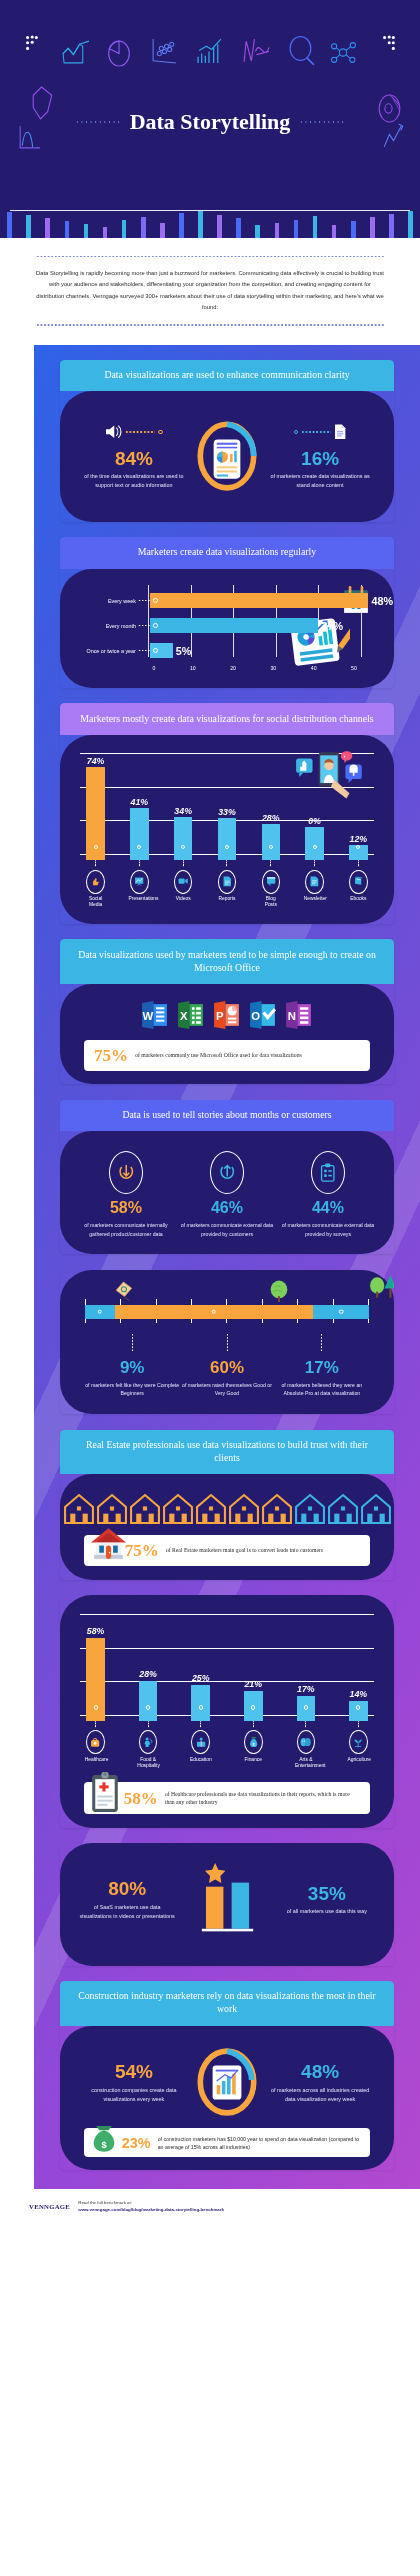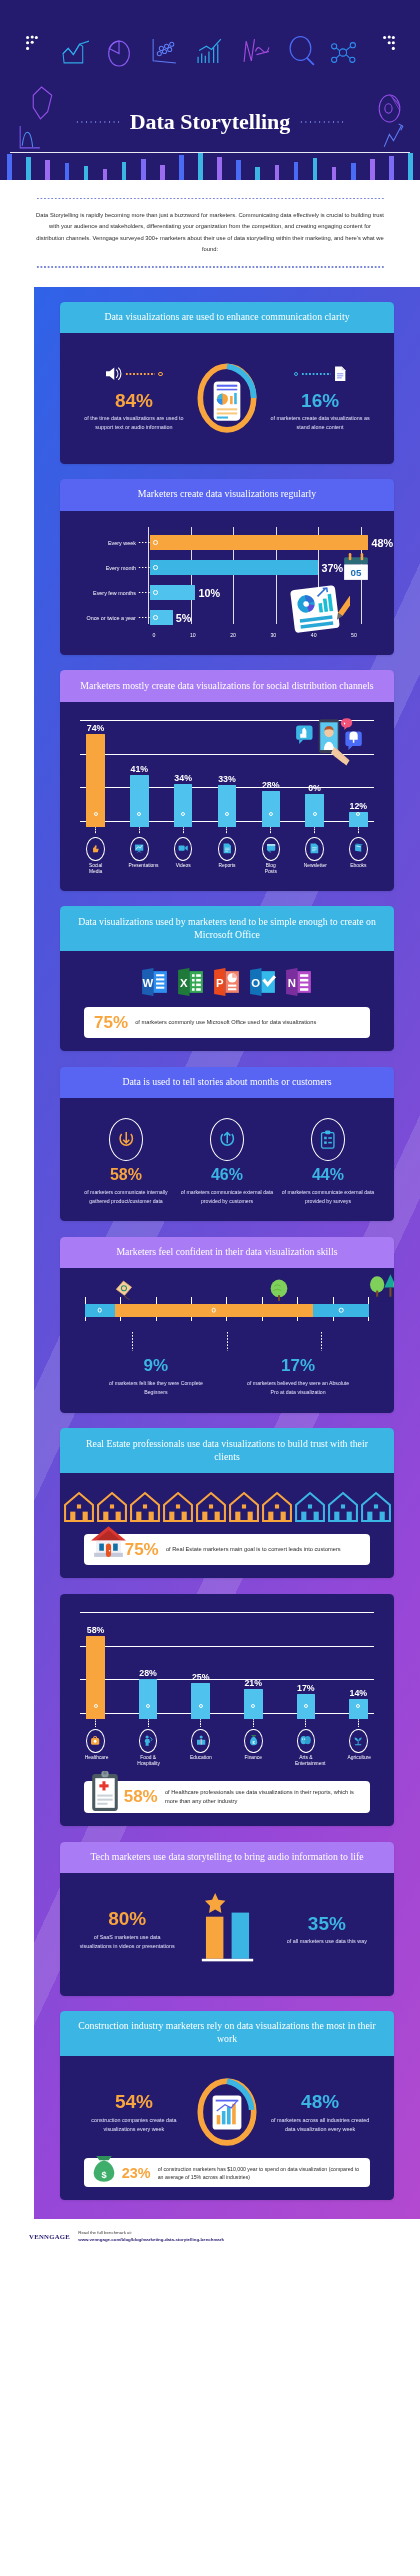--- a/index.html
+++ b/index.html
@@ -5,21 +5,21 @@
   * { box-sizing: border-box; margin:0; padding:0; }
   body {
     width: 420px; margin:0 auto; background:#fff;
     font-family: "Liberation Sans", sans-serif;
     -webkit-font-smoothing: antialiased;
   }
   .page { width:420px; position:relative; overflow:hidden; }
 
   
   .hero {
-    background:#241a6e; position:relative; height:180px; overflow:hidden;
+    background:#241a6e; position:relative; height:238px; overflow:hidden;
   }
   .hero-icons { position:absolute; top:20.6px; left:0; right:0; height:57px; }
   .hero-icons svg { position:absolute; }
   .hero-title-wrap { position:absolute; top:109px; left:0; right:0; text-align:center; }
   .hero-dots-l, .hero-dots-r {
     display:inline-block; vertical-align:middle; width:46px; height:2.1px;
     background-image: radial-gradient(circle, #6f7bd6 0.7px, transparent 0.7px);
     background-size: 4.6px 2.1px;
   }
   .hero-t1 {
@@ -55,21 +55,21 @@
     background:
       linear-gradient(115deg, transparent 40%, #ffffff 40%, #ffffff 44%, transparent 44%),
       linear-gradient(115deg, transparent 60%, #ffffff 60%, #ffffff 63%, transparent 63%);
     pointer-events:none;
   }
   .card { position:relative; border-radius:4.6px; overflow:hidden; margin-bottom:15.5px;
           box-shadow:0 1px 2.6px rgba(0,0,0,.10); }
   .card-head { padding:9.3px 14.4px; text-align:center; }
   .card-head h2 { font-family:"Liberation Serif", serif; font-weight:normal; color:#fff;
                   font-size:9.8px; line-height:1.32; }
-  .card-body { background:#241a6e; padding:11.3px 12.4px 13.4px; }
+  .card-body { background:#241a6e; padding:11.3px 12.4px 13.4px;border-radius:32px; }
   .h-blue  { background:#3ab5e4; }
   .h-indigo{ background:#5865f2; }
   .h-purple{ background:#a97cf5; }
 
   
   .s1 { display:flex; align-items:center; justify-content:center; gap:3.1px; padding:13.4px 5.2px 15.5px; }
   .s1 .side { width:103px; text-align:center; }
   .s1 .topicon { height:27px; display:flex; align-items:center; justify-content:center; gap:3.1px; }
   .s1 .pct { font-family:"Liberation Sans", sans-serif; font-weight:bold; font-size:19px; line-height:1;
              margin:3.1px 0 4.6px; }
@@ -98,39 +98,39 @@
   .hbar-axis { display:flex; justify-content:space-between; color:#fff; font-size:5.2px;
                margin:2.1px 20.6px 0 76px; }
   .hbar-art { position:absolute; right:11.3px; bottom:18.5px; }
 
   
   .colchart { position:relative; padding:5.2px 3.1px 2.1px; }
   .colchart .glines { position:absolute; left:7.2px; right:7.2px; top:7.2px; height:101px; }
   .colchart .glines i { position:absolute; left:0; right:0; height:0.8px; background:#fff; }
   .cols { position:relative; display:flex; align-items:flex-end; justify-content:space-between;
           height:109px; padding:0 9.3px; z-index:2; }
-  .col-item { width:21.6px; text-align:center; }
+  .col-item { width:21.6px; text-align:center;font-style:italic; }
   .col-val { color:#fff; font-weight:bold; font-size:8.8px; margin-bottom:1.5px; }
   .col-bar { width:18.5px; margin:0 auto; position:relative; border-radius:0.5px; }
   .col-bar .dot { position:absolute; left:50%; transform:translateX(-50%); bottom:11.3px;
                   width:4.1px; height:4.1px; border-radius:50%; border:0.8px solid #fff; }
   .col-ticks { display:flex; justify-content:space-between; padding:0 9.3px; margin-top:-1px; }
   .col-ticks .t { width:21.6px; display:flex; justify-content:center; }
   .col-ticks .t i { width:1px; height:8.2px;
     background-image:linear-gradient(#fff 50%, transparent 0); background-size:1px 2.6px; }
   .icorow { display:flex; justify-content:space-between; padding:2.1px 9.3px 0; }
   .icocell { width:21.6px; text-align:center; }
   .ovalico { width:18.5px; height:24px; border:0.8px solid #fff; border-radius:50%;
              margin:0 auto 2.6px; display:flex; align-items:center; justify-content:center; }
   .icolab { color:#ffffff; font-size:4.9px; line-height:1.25; }
 
   
   .office-logos { display:flex; justify-content:center; gap:6.2px; padding:5.2px 0 9.3px; }
   .white-stat { background:#fff; border-radius:4.1px; padding:7.2px 10.3px; display:flex;
-                align-items:center; gap:7.2px; margin:0 11.3px; }
+                align-items:center; gap:7.2px; margin:0 11.3px;font-family:Liberation Serif, serif; }
   .white-stat .big { color:#f9a53d; font-weight:bold; font-size:17px; line-height:1; }
   .white-stat .txt { color:#2b2b2b; font-size:5.7px; line-height:1.55; }
 
   
   .three { display:flex; justify-content:space-around; padding:8.2px 3.1px 3.1px; }
   .three .cell { width:98px; text-align:center; }
   .three .oval { width:34px; height:43px; border:0.9px solid #fff; border-radius:50%;
                  margin:0 auto 6.2px; display:flex; align-items:center; justify-content:center; }
   .three .pct { font-weight:bold; font-size:16px; line-height:1; margin-bottom:5.2px; }
   .three .cap { color:#e7e6fb; font-size:5.2px; line-height:1.6; }
@@ -430,30 +430,20 @@
                 <div class="hbar-label">Every month</div>
                 <div class="hbar-lead"></div>
                 <div class="hbar-track">
                   <div class="hbar-fill" style="width: 74%; background: rgb(58, 181, 228);">
                     <span class="hbar-dot"></span>
                   </div>
                   <div class="hbar-val" style="left: 74%;">37%</div>
                 </div>
               </div>
               <div class="hbar-row">
-                <div class="hbar-label">Every few months</div>
-                <div class="hbar-lead"></div>
-                <div class="hbar-track">
-                  <div class="hbar-fill" style="width: 20%; background: rgb(79, 195, 238);">
-                    <span class="hbar-dot"></span>
-                  </div>
-                  <div class="hbar-val" style="left: 20%;">10%</div>
-                </div>
-              </div>
-              <div class="hbar-row">
                 <div class="hbar-label">Once or twice a year</div>
                 <div class="hbar-lead"></div>
                 <div class="hbar-track">
                   <div class="hbar-fill" style="width: 10%; background: rgb(79, 195, 238);">
                     <span class="hbar-dot"></span>
                   </div>
                   <div class="hbar-val" style="left: 10%;">5%</div>
                 </div>
               </div>
             </div>
@@ -775,23 +765,20 @@
                 </svg>
             </div>
             <div class="pct" style="color:#3ab5e4">44%</div>
             <div class="cap">of marketers communicate external data provided by surveys</div>
           </div>
         </div>
       </div>
     </div>
 
     <div class="card">
-      <div class="card-head h-purple">
-        <h2>Marketers feel confident in their data visualization skills</h2>
-      </div>
       <div class="card-body">
         <div class="slider-wrap">
           <svg style="position:absolute;left:42px;top:0" width="24" height="21.6" viewBox="0 0 46 42">
             <path d="M18 2 L34 14 L20 30 L4 18 Z" fill="#f6cf9b" stroke="#d8a86a" stroke-width="1.4"></path>
             <circle cx="19" cy="16" r="5" fill="none" stroke="#2a8f6f" stroke-width="2"></circle>
             <path d="M20 30 q4 6 10 8" stroke="#6b4a2a" stroke-width="2" fill="none"></path>
             </svg>
           <svg style="position:absolute;left:195px;top:-2" width="24" height="24" viewBox="0 0 46 46">
             <ellipse cx="23" cy="20" rx="16" ry="17" fill="#7fd05a"></ellipse>
             <path d="M14 16 q6 -6 12 0 M12 24 q8 -5 16 0" stroke="#5fb33f" stroke-width="1.6" fill="none"></path>
@@ -839,20 +826,24 @@
                 <div class="drop"></div>
               </div>
             <div style="width:103px">
                 <div class="drop"></div>
               </div>
           </div>
           <div class="conf-row">
             <div class="conf-cell">
               <div class="conf-pct" style="color:#3ab5e4">9%</div>
               <div class="conf-cap">of marketers felt like they were Complete Beginners</div>
+            </div>
+            <div class="conf-cell">
+              <div class="conf-pct" style="color:#f9a53d">60%</div>
+              <div class="conf-cap">of marketers rated themselves Good or Very Good</div>
             </div>
             <div class="conf-cell">
               <div class="conf-pct" style="color:#3ab5e4">17%</div>
               <div class="conf-cap">of marketers believed they were an Absolute Pro at data visualization</div>
             </div>
           </div>
         </div>
       </div>
     </div>
 
@@ -1087,23 +1078,20 @@
                 <rect x="20" y="64" width="20" height="4"></rect>
               </g>
           </svg>
           <span class="big">58%</span>
           <span class="txt">of Healthcare professionals use data visualizations in their reports, which is more than any other industry</span>
         </div>
       </div>
     </div>
 
     <div class="card">
-      <div class="card-head h-purple">
-        <h2>Tech marketers use data storytelling to bring audio information to life</h2>
-      </div>
       <div class="card-body">
         <div class="s1" style="padding-top:5.2px">
           <div class="side">
             <div class="pct or">80%</div>
             <div class="cap">of SaaS marketers use data visualizations in videos or presentations</div>
           </div>
           <div class="mid" style="width:98px;position:relative">
             <svg width="88" height="77" viewBox="0 0 170 150">
               <path d="M62 6 l6 13 l14 2 l-10 10 l2 14 l-12 -7 l-12 7 l2 -14 l-10 -10 l14 -2 Z" fill="#f9a53d"></path>
               <rect x="44" y="52" width="34" height="82" fill="#f9a53d"></rect>

